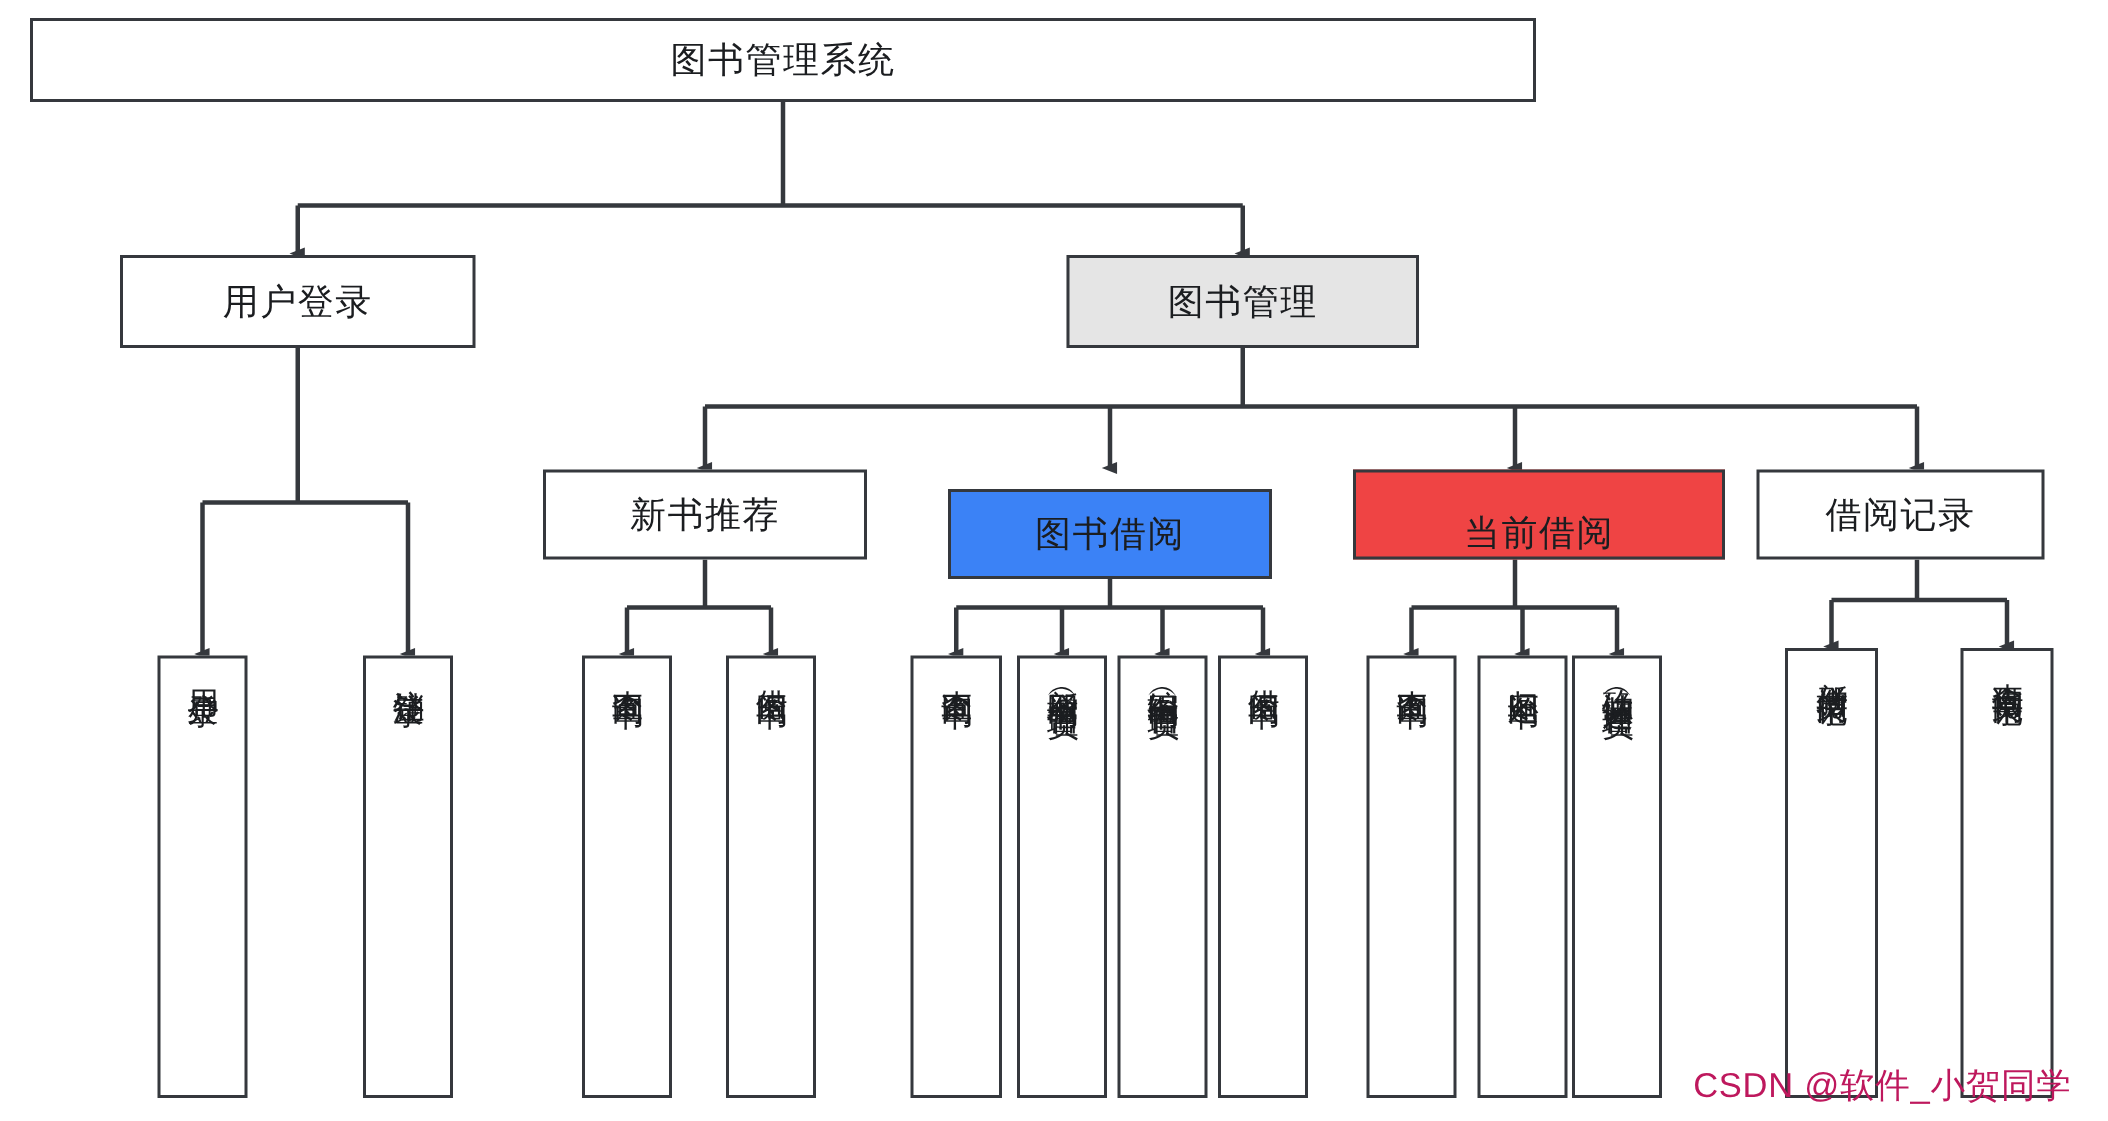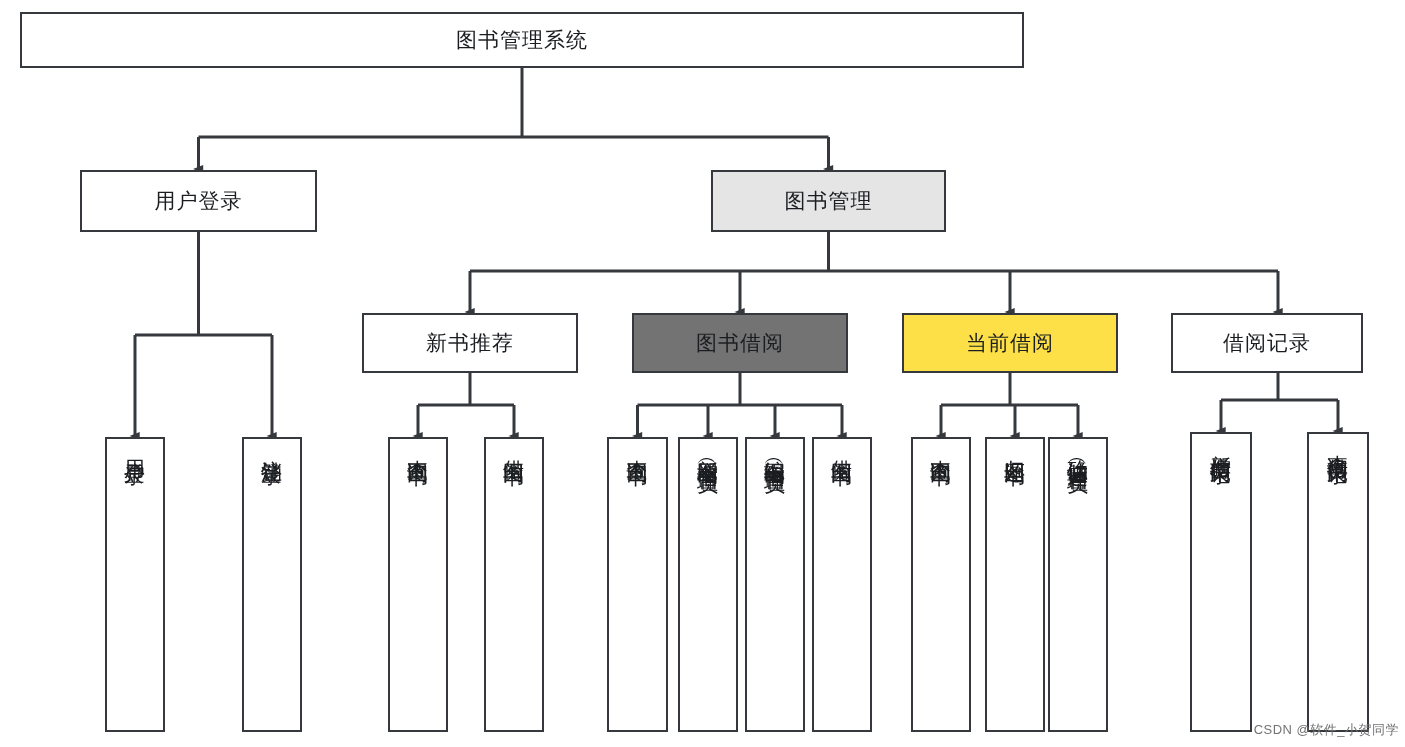--- a/index.html
+++ b/index.html
@@ -29,21 +29,21 @@
     position: absolute;
     box-sizing: border-box;
     border: 2px solid #35383d;
     background: #ffffff;
     display: flex;
     align-items: center;
     justify-content: center;
     color: #1b1d20;
   }
   .node.h {
-    font-size: 21px;
+    font-size: 24px;
     letter-spacing: 1px;
   }
   .node.v {
     writing-mode: vertical-rl;
     text-orientation: upright;
     font-size: 21px;
     letter-spacing: 2px;
     line-height: 1;
     padding-top: 4px;
     justify-content: flex-start;
@@ -52,24 +52,24 @@
   .node.v .lbl {
     writing-mode: vertical-rl;
     text-orientation: upright;
     white-space: nowrap;
   }
   .node .lbl {
     white-space: nowrap;
   }
   #watermark {
     position: absolute;
-    right: 6px;
+    right: 24px;
     bottom: 8px;
-    font-size: 13px;
-    color: #737373;
+    font-size: 23px;
+    color: #be185d;
     letter-spacing: 0.5px;
     white-space: nowrap;
   }
 </style>
 </head>
 <body>
 
 <div id="canvas">
   <svg class="edges" viewBox="0 0 1405 747">
     <defs>
@@ -120,24 +120,24 @@
       </div>
       <div class="node h" style="left: 80px; top: 170px; width: 237px; height: 62px; border-color: rgb(53, 56, 61); background: rgb(255, 255, 255); color: rgb(27, 29, 32);">
         <span class="lbl">用户登录</span>
       </div>
       <div class="node h" style="left: 711px; top: 170px; width: 235px; height: 62px; border-color: rgb(53, 56, 61); background: #e5e5e5; color: rgb(27, 29, 32);">
         <span class="lbl">图书管理</span>
       </div>
       <div class="node h" style="left: 362px; top: 313px; width: 216px; height: 60px; border-color: rgb(53, 56, 61); background: rgb(255, 255, 255); color: rgb(27, 29, 32);">
         <span class="lbl">新书推荐</span>
       </div>
-      <div class="node h" style="left: 632px; top: 313px; width: 216px; height: 60px; border-color: rgb(53, 56, 61); background: #737373; color: rgb(27, 29, 32);">
+      <div class="node h" style="left: 632px; top: 326px; width: 216px; height: 60px; border-color: rgb(53, 56, 61); background: #3b82f6; color: rgb(27, 29, 32);">
         <span class="lbl">图书借阅</span>
       </div>
-      <div class="node h" style="left: 902px; top: 313px; width: 216px; height: 60px; border-color: rgb(53, 56, 61); background: #fde047; color: rgb(27, 29, 32);">
+      <div class="node h" style="left: 902px; top: 313px; width: 248px; height: 60px; border-color: rgb(53, 56, 61); background: #ef4444; color: rgb(27, 29, 32); align-items: flex-end;">
         <span class="lbl">当前借阅</span>
       </div>
       <div class="node h" style="left: 1171px; top: 313px; width: 192px; height: 60px; border-color: rgb(53, 56, 61); background: rgb(255, 255, 255); color: rgb(27, 29, 32);">
         <span class="lbl">借阅记录</span>
       </div>
       <div class="node v" style="left: 105px; top: 437px; width: 60px; height: 295px; border-color: rgb(53, 56, 61); background: rgb(255, 255, 255); color: rgb(27, 29, 32);">
         <span class="lbl">用户登录</span>
       </div>
       <div class="node v" style="left: 242px; top: 437px; width: 60px; height: 295px; border-color: rgb(53, 56, 61); background: rgb(255, 255, 255); color: rgb(27, 29, 32);">
         <span class="lbl">注销登录</span>

